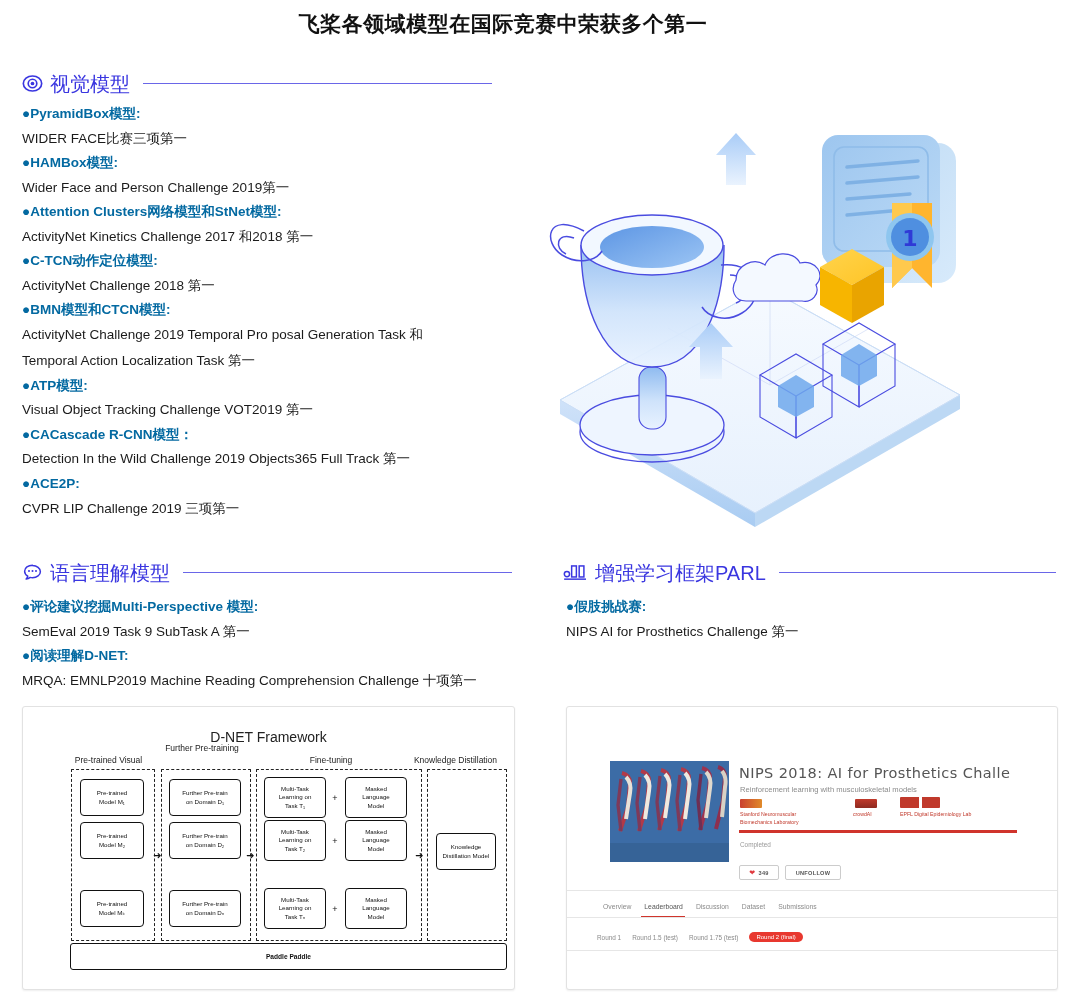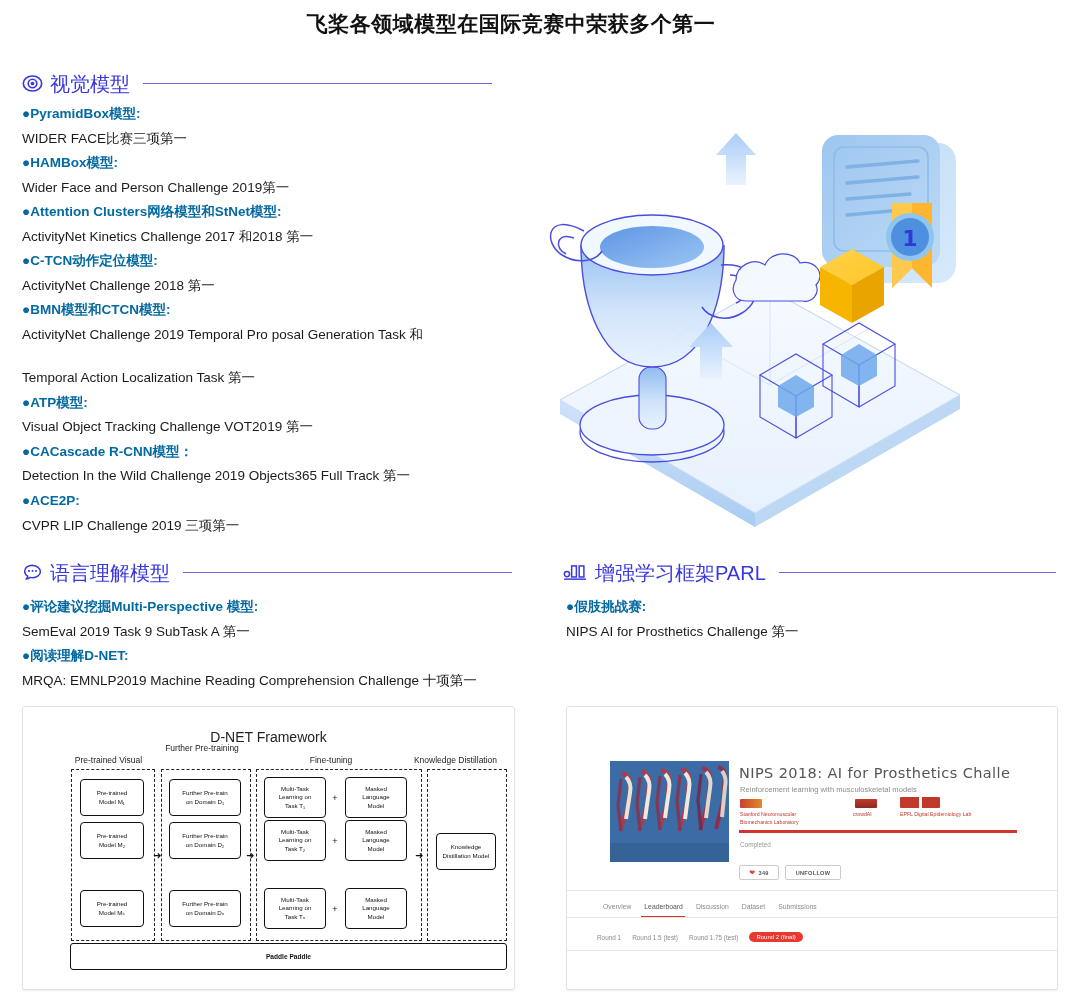--- a/index.html
+++ b/index.html
@@ -8,21 +8,21 @@
     background:#ffffff;
     font-family:"Liberation Sans","DejaVu Sans",sans-serif;
     color:#1a1a1a;
     position:relative;
     overflow:hidden;
   }
   .page{position:relative;width:1074px;height:996px;}
 
   
   .page-title{
-    position:absolute;left:8px;top:10px;width:1006px;
+    position:absolute;left:0;top:10px;width:1006px;
     text-align:center;
     font-size:21px;font-weight:bold;letter-spacing:.5px;
     color:#111;
   }
 
   
   .sec-head{
     position:absolute;display:flex;align-items:center;gap:7px;
     color:#3A36E0;
   }
@@ -37,21 +37,21 @@
   
   .txtblock{position:absolute;}
   .t-bold{
     font-size:13.5px;font-weight:bold;color:#0369a1;
     line-height:1;margin:0 0 8px 0;
   }
   .t-plain{
     font-size:13.5px;font-weight:normal;color:#1b1b1b;
     line-height:1.45;margin:0 0 8px 0;
   }
-  .t-plain.tight{margin-bottom:24px;}
+  .t-plain.tight{margin-bottom:7px;}
 
   
   .card{
     position:absolute;background:#fff;
     border:1px solid #e2e2e2;border-radius:3px;
     box-shadow:0 1px 2px rgba(0,0,0,.07);
     overflow:hidden;
   }
 
   

